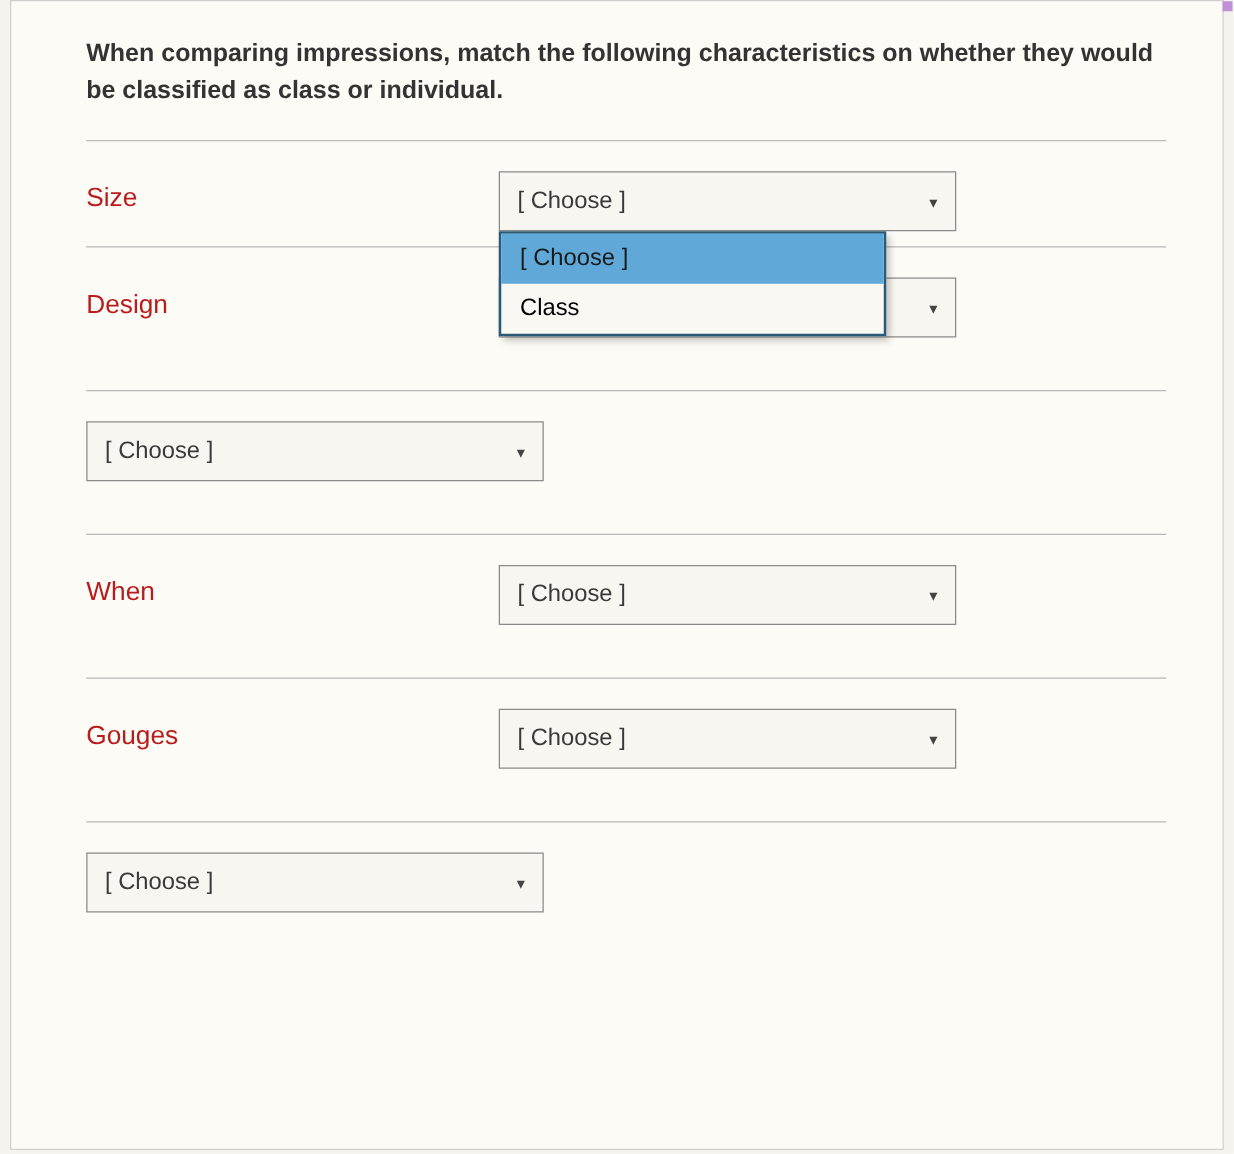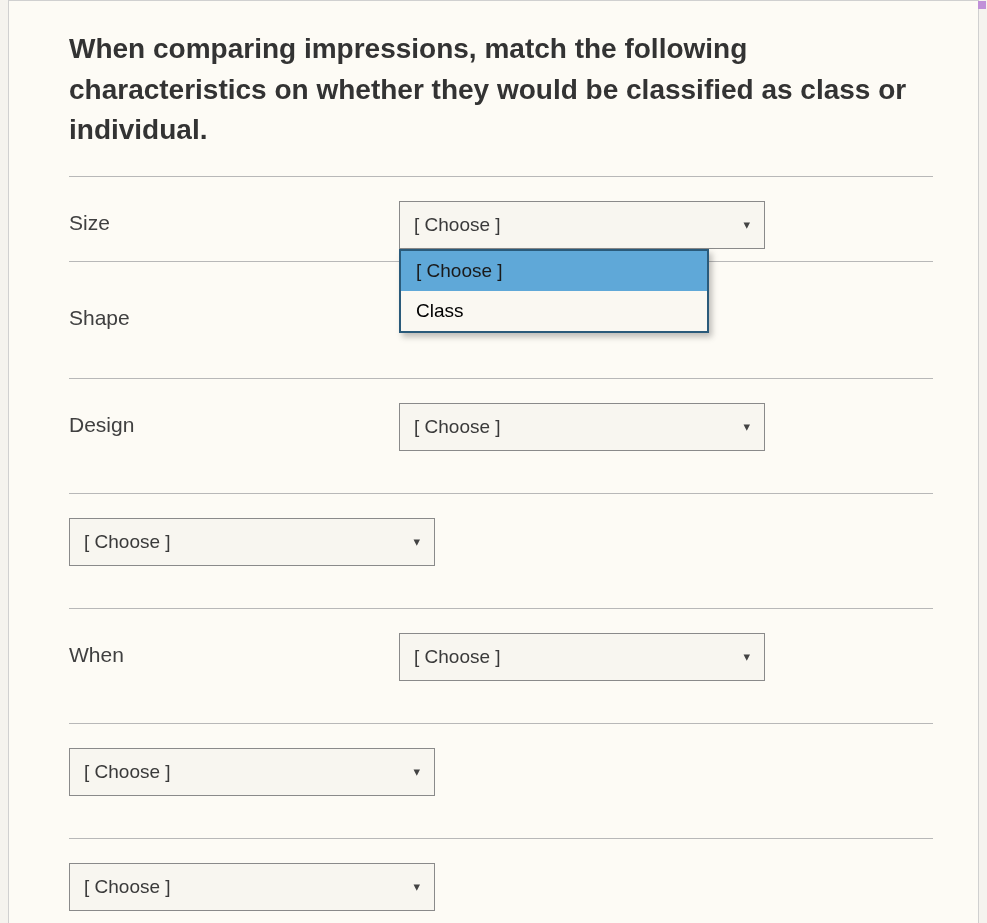--- a/index.html
+++ b/index.html
@@ -25,42 +25,42 @@
     }
     .purple-edge {
       position: absolute;
       top: 0;
       right: -8px;
       width: 8px;
       height: 8px;
       background: #c090d8;
     }
     .question-text {
-      font-size: 28px;
+      font-size: 20px;
       font-weight: 600;
       color: #333;
       padding: 8px 50px 25px 60px;
       line-height: 1.45;
     }
     .rows {
       padding: 0 45px 0 60px;
     }
     .row {
       display: flex;
       align-items: flex-start;
       border-top: 1px solid #b8b8b8;
       padding: 24px 0 42px 0;
       position: relative;
     }
     .row-label {
       width: 330px;
       flex-shrink: 0;
       font-size: 21px;
       font-weight: 500;
-      color: #404040;
+      color: #b91c1c;
       padding-top: 10px;
     }
     .select-wrap {
       position: relative;
       width: 366px;
     }
     .select-box {
       border: 1px solid #8a8a8a;
       background: #f8f6f0;
       padding: 11px 14px;
@@ -125,23 +125,20 @@
           <span class="chevron">▾</span>
         </div>
 
         <div class="dropdown-open">
           <div class="dropdown-option highlighted">[ Choose ]</div>
           <div class="dropdown-option">Class</div>
         </div>
       </div>
     </div>
 
-    <div class="row shape-row">
-      <div class="row-label">Shape</div>
-    </div>
 
     <div class="row">
       <div class="row-label">Design</div>
       <div class="select-wrap">
         <div class="select-box">
           <span>[ Choose ]</span>
           <span class="chevron">▾</span>
         </div>
       </div>
     </div>
@@ -159,20 +156,21 @@
       <div class="row-label">When</div>
       <div class="select-wrap">
         <div class="select-box">
           <span>[ Choose ]</span>
           <span class="chevron">▾</span>
         </div>
       </div>
     </div>
 
     <div class="row">
+      <div class="row-label">Gouges</div>
       <div class="select-wrap">
         <div class="select-box">
           <span>[ Choose ]</span>
           <span class="chevron">▾</span>
         </div>
       </div>
     </div>
 
     <div class="row" style="border-bottom:none;">
       <div class="select-wrap">

